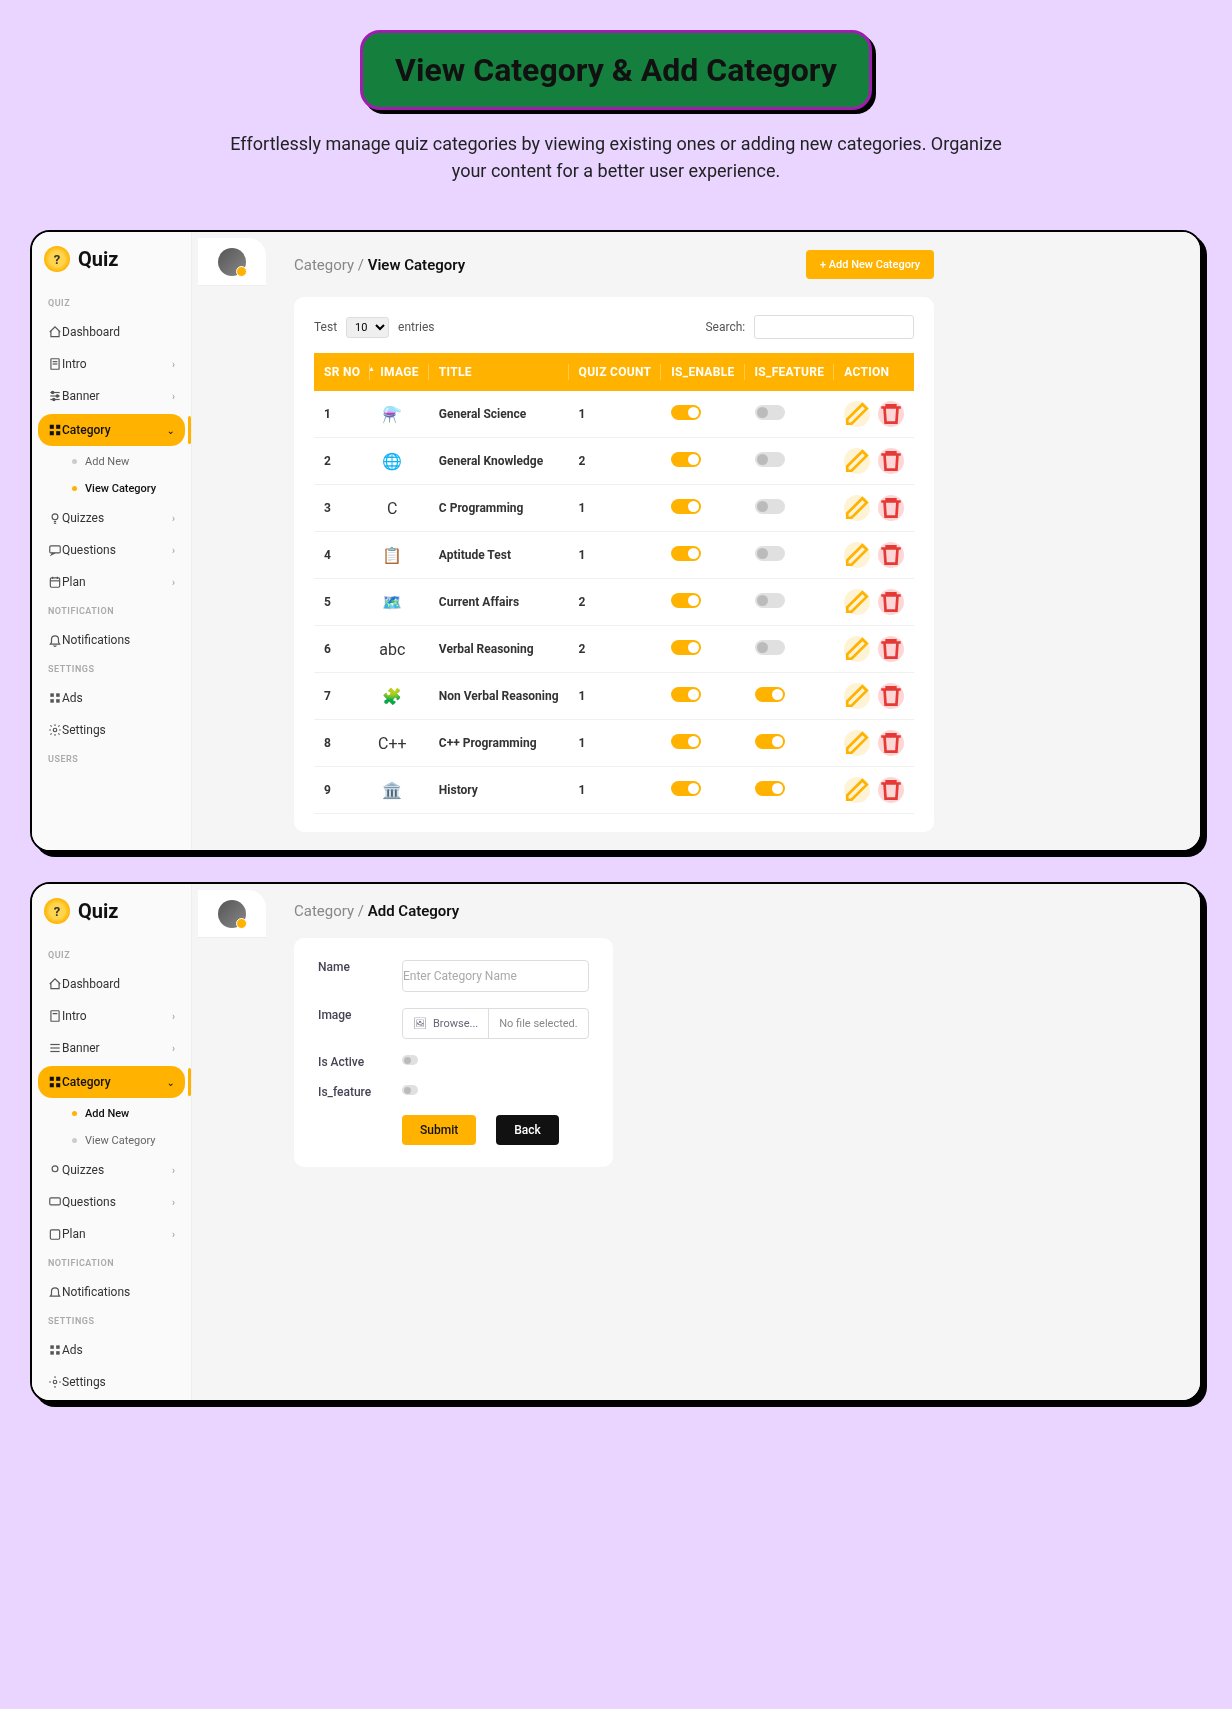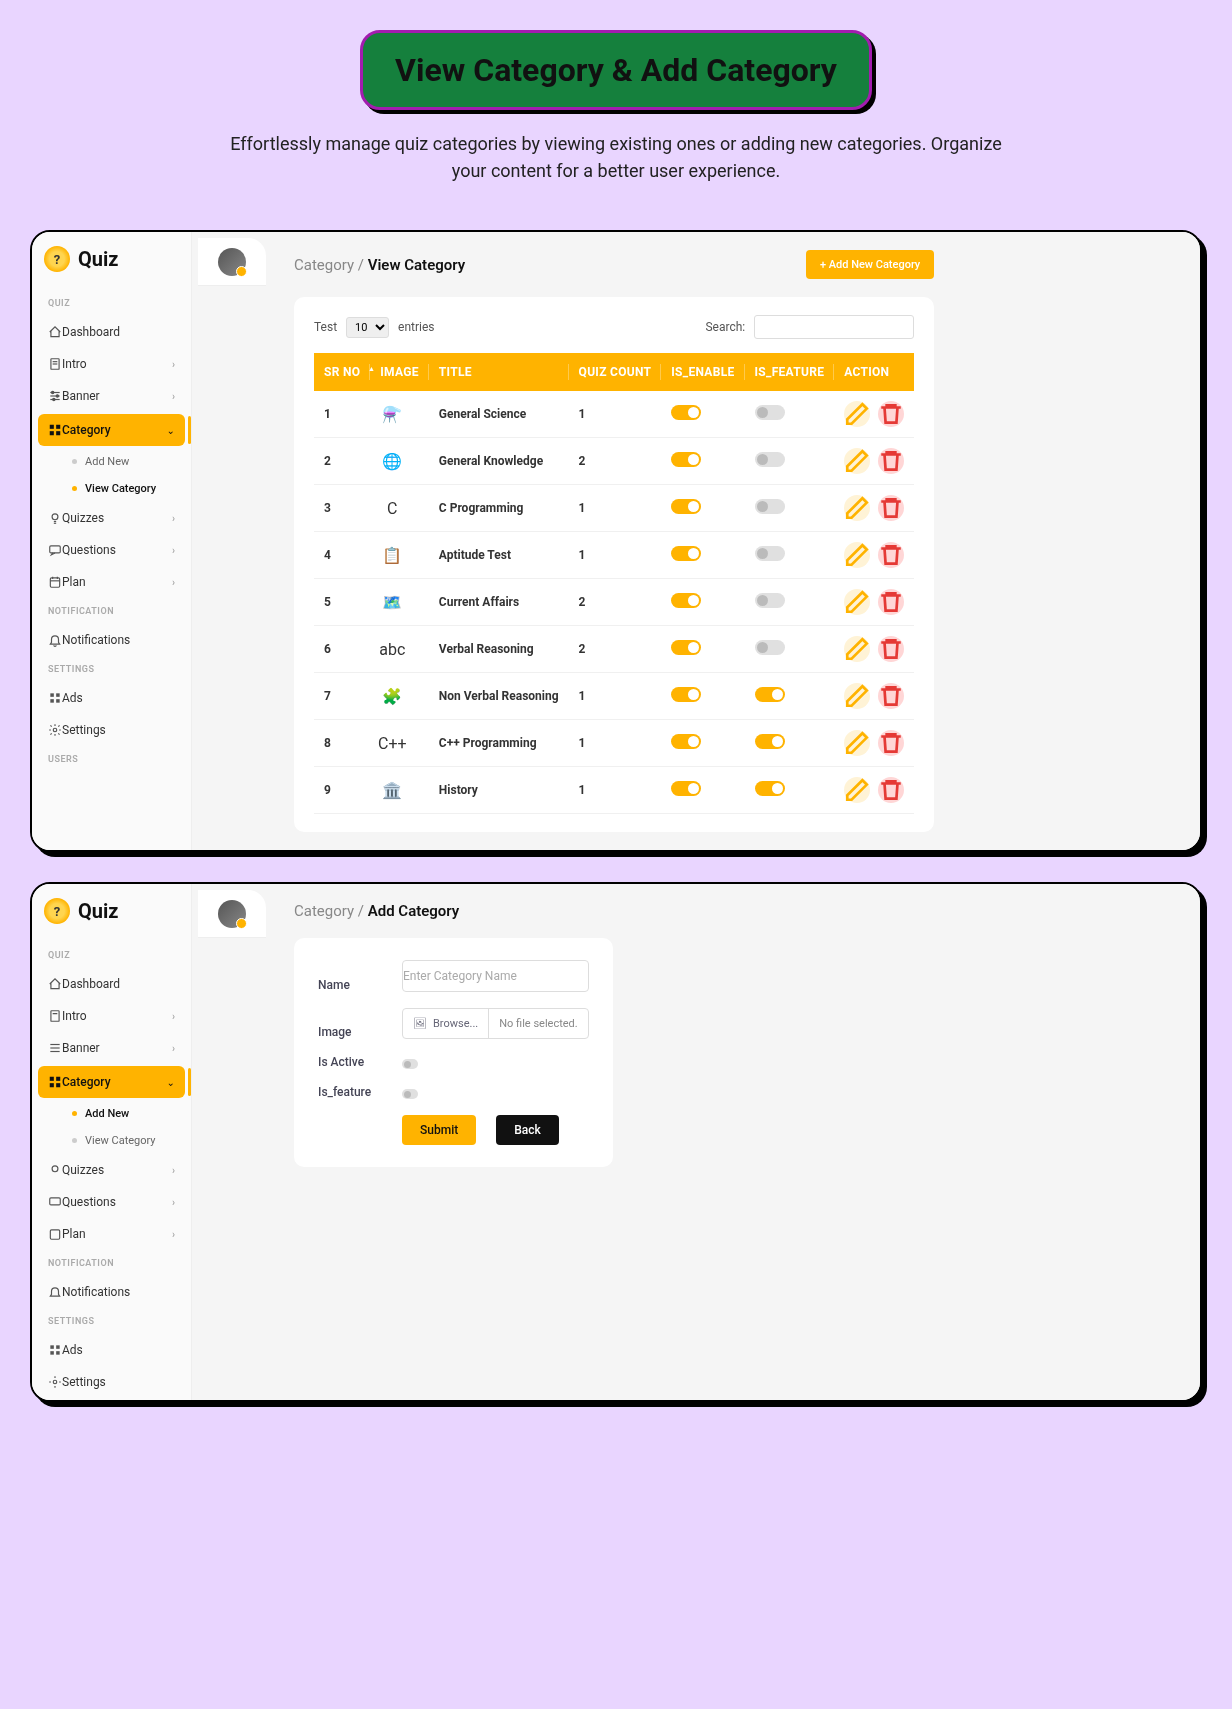--- a/index.html
+++ b/index.html
@@ -9,21 +9,21 @@
 .title-card h1 { font-size: 32px; font-weight: 700; color: #111; }
 .subtitle { text-align: center; font-size: 18px; color: #222; margin-bottom: 46px; line-height: 1.5; max-width: 800px; margin-left: auto; margin-right: auto; }
 .app-frame { background: #f5f5f5; border: 2px solid #000; border-radius: 20px; overflow: hidden; margin-bottom: 30px; box-shadow: 5px 5px 0 #000; display: flex; }
 .sidebar { width: 160px; background: #fafafa; border-right: 1px solid #eee; flex-shrink: 0; }
 .logo-row { display: flex; align-items: center; padding: 14px 12px; gap: 8px; }
 .logo-bulb { width: 26px; height: 26px; background: radial-gradient(circle, #ffd54f 40%, #ffb300 70%); border-radius: 50%; position: relative; display: flex; align-items: center; justify-content: center; font-weight: bold; color: #333; font-size: 13px; }
 .logo-text { font-size: 20px; font-weight: 700; color: #111; }
 .nav-section { padding: 4px 0; }
 .nav-header { font-size: 9px; color: #aaa; text-transform: uppercase; padding: 8px 16px; font-weight: 600; letter-spacing: 0.5px; }
 .nav-item { display: flex; align-items: center; padding: 9px 16px; font-size: 12px; color: #333; cursor: pointer; position: relative; }
-.nav-item.active { background: #ffb300; color: #111; font-weight: 500; border-radius: 6px; margin: 2px 6px; padding: 9px 10px; text-align: right; }
+.nav-item.active { background: #ffb300; color: #111; font-weight: 500; border-radius: 14px; margin: 2px 6px; padding: 9px 10px; text-align: right; }
 .nav-item.active::after { content: ''; position: absolute; right: -6px; top: 2px; bottom: 2px; width: 3px; background: #ffb300; border-radius: 2px; }
 .nav-icon { width: 14px; height: 14px; display: inline-flex; align-items: center; justify-content: center; color: #555; flex-shrink: 0; }
 .nav-item.active .nav-icon { color: #111; }
 .nav-chevron { margin-left: auto; font-size: 10px; color: #999; }
 .nav-item.active .nav-chevron { color: #111; }
 .nav-sub { padding: 7px 16px 7px 40px; font-size: 11px; color: #666; cursor: pointer; display: flex; align-items: center; gap: 8px; }
 .nav-sub.on { color: #111; font-weight: 500; }
 .nav-sub-dot { width: 5px; height: 5px; border-radius: 50%; background: #ccc; }
 .nav-sub.on .nav-sub-dot { background: #ffb300; }
 .main { flex: 1; background: #f5f5f5; display: flex; flex-direction: row; min-width: 0; }
@@ -54,21 +54,21 @@
 .toggle.off { background: #e0e0e0; }
 .toggle::after { content: ''; position: absolute; width: 11px; height: 11px; border-radius: 50%; background: #fff; top: 2px; }
 .toggle.on::after { right: 2px; }
 .toggle.off::after { left: 2px; background: #bbb; }
 .action-btns { display: flex; gap: 8px; }
 .icon-btn { width: 26px; height: 26px; border-radius: 50%; display: inline-flex; align-items: center; justify-content: center; cursor: pointer; font-size: 12px; }
 .icon-btn.edit { background: #fff3d6; color: #ffb300; }
 .icon-btn.del { background: #ffd6d6; color: #e53935; }
 
 .form-card { background: #fff; border-radius: 10px; padding: 22px 24px; max-width: 500px; }
-.form-row { display: flex; align-items: flex-end; margin-bottom: 16px; gap: 14px; }
+.form-row { display: flex; align-items: flex-start; margin-bottom: 16px; gap: 14px; }
 .form-label { width: 70px; font-size: 12px; color: #445; font-weight: 500; }
 .form-input { flex: 1; border: 1px solid #ddd; border-radius: 4px; padding: 8px 0; font-size: 12px; color: #333; }
 .form-input::placeholder { color: #aaa; }
 .file-group { flex: 1; display: flex; border: 1px solid #ddd; border-radius: 4px; overflow: hidden; }
 .file-browse { padding: 8px 10px; font-size: 11px; color: #667; border-right: 1px solid #ddd; display: flex; align-items: center; gap: 6px; cursor: pointer; }
 .file-status { padding: 8px 10px; font-size: 11px; color: #888; flex: 1; }
 .toggle-sm { width: 16px; height: 10px; border-radius: 6px; background: #e0e0e0; position: relative; display: inline-block; cursor: pointer; }
 .toggle-sm::after { content: ''; position: absolute; width: 7px; height: 7px; border-radius: 50%; background: #bbb; top: 1.5px; left: 1.5px; }
 .form-actions { display: flex; gap: 20px; margin-left: 84px; }
 .btn-submit { background: #ffb300; color: #111; border: none; padding: 8px 18px; border-radius: 4px; font-size: 12px; cursor: pointer; font-weight: 500; }

